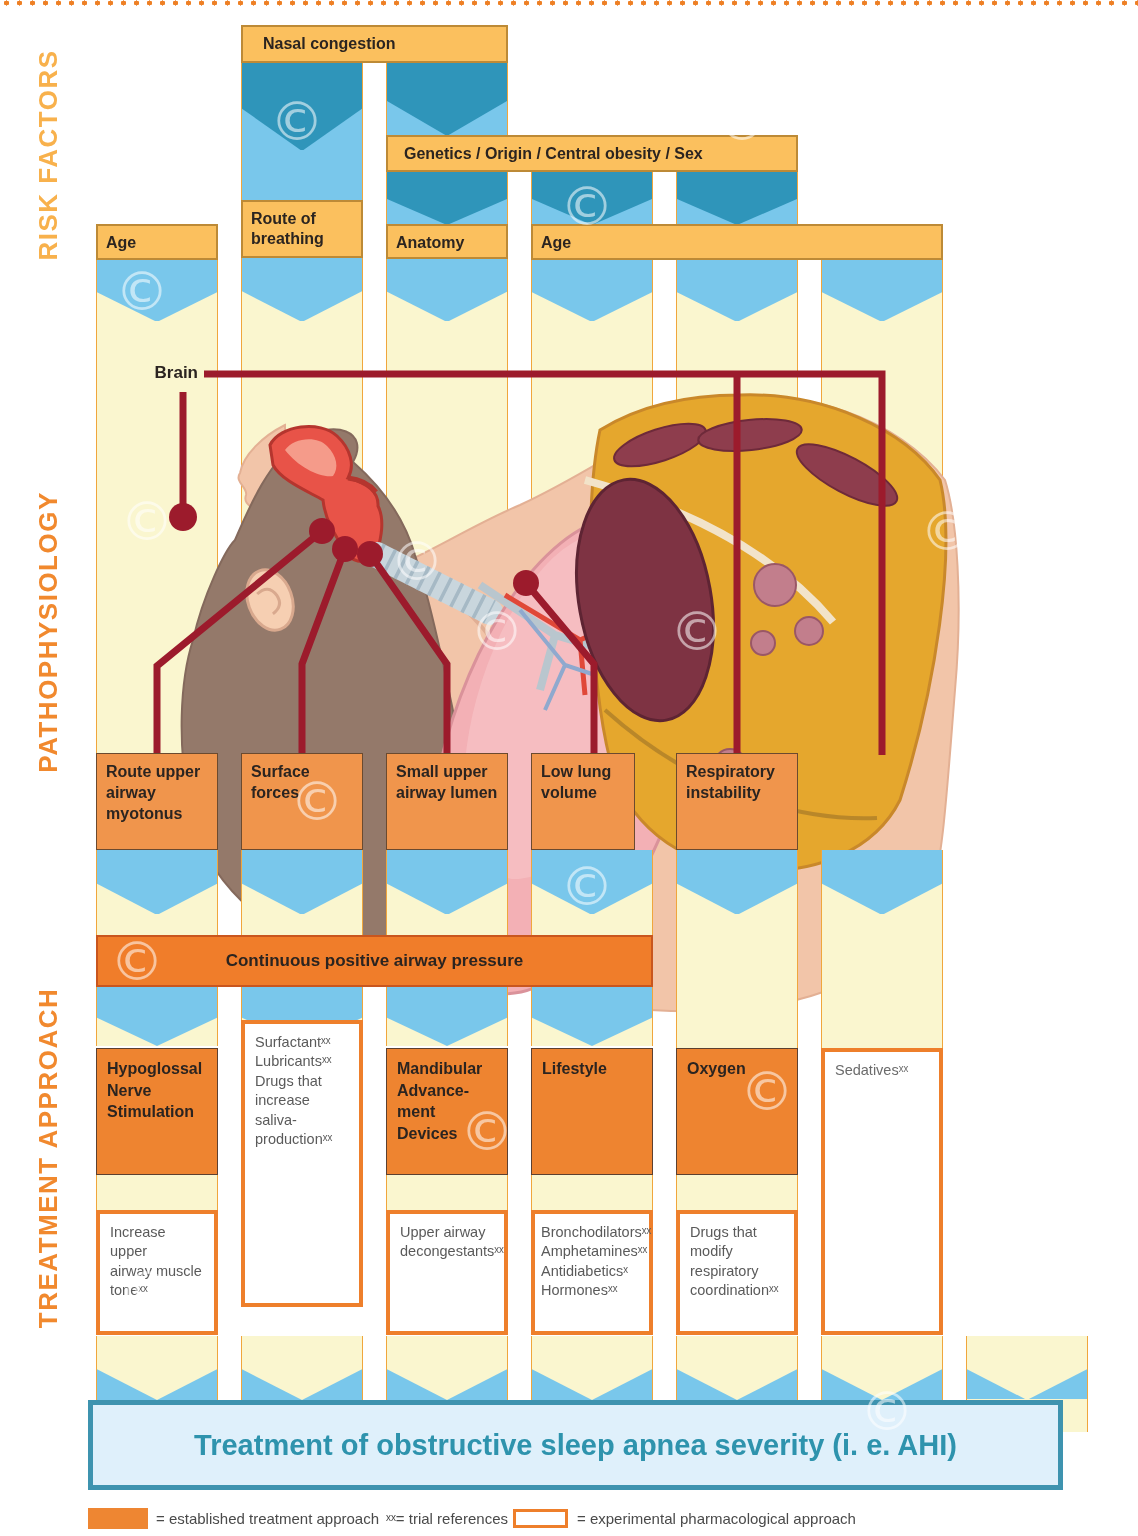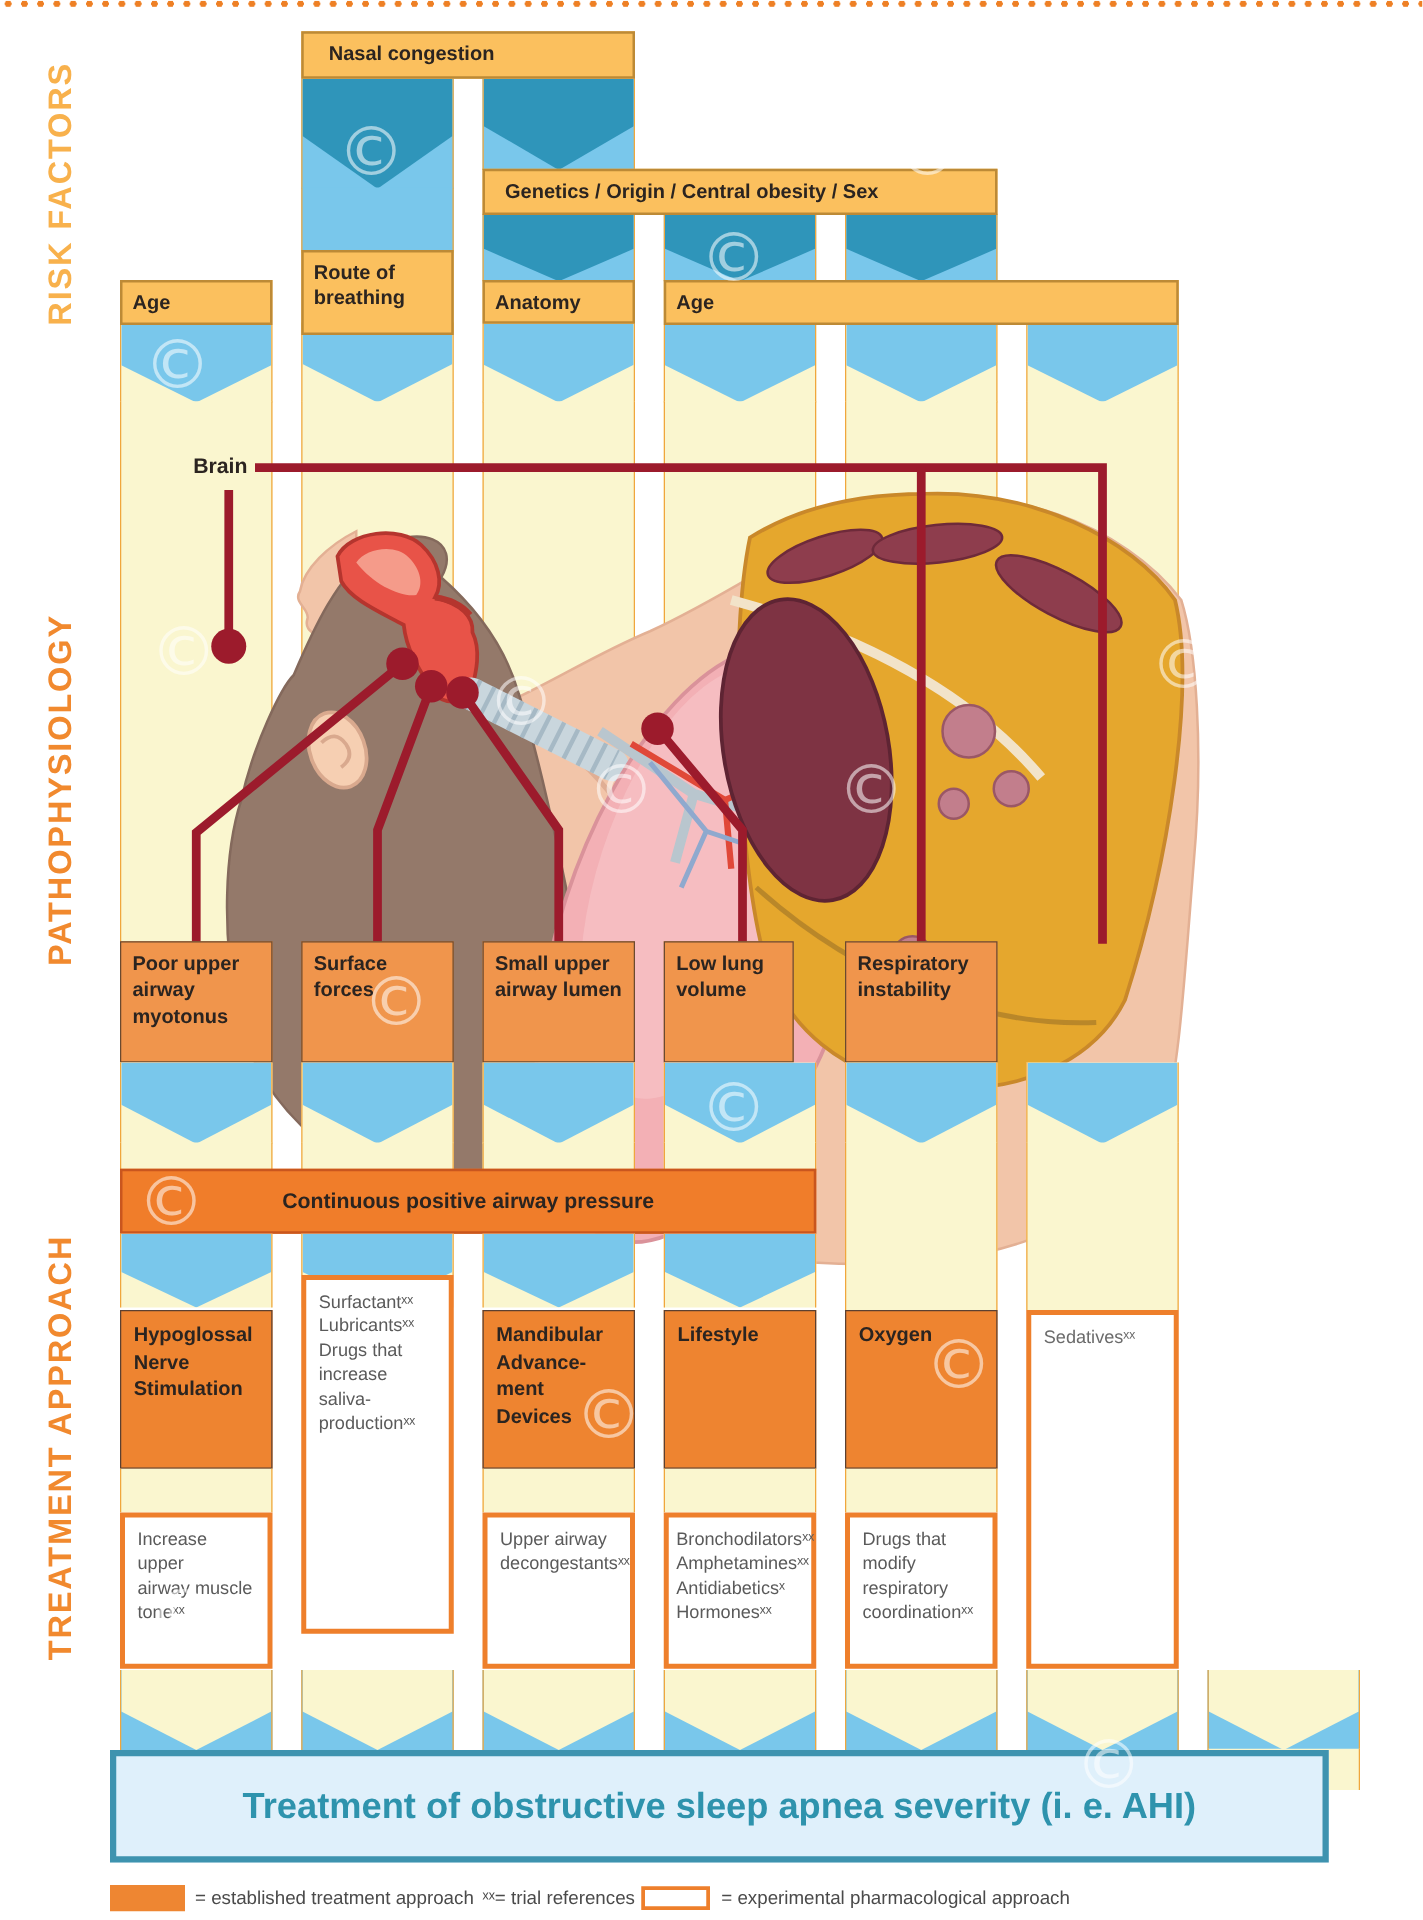--- a/index.html
+++ b/index.html
@@ -184,27 +184,27 @@
         <circle cx="370" cy="554" r="13"></circle>
         <circle cx="526" cy="583" r="13"></circle>
       </g>
     </svg>
   </div>
 
   <div class="abs brainlabel" style="left:120px;top:363px;width:78px;">Brain</div>
 
   <div class="abs riskbox" style="left:241px;top:25px;width:267px;height:38px;padding-left:20px;">Nasal congestion</div>
   <div class="abs riskbox" style="left:386px;top:135px;width:412px;height:37px;padding-left:16px;">Genetics / Origin / Central obesity / Sex</div>
-  <div class="abs riskbox" style="left:241px;top:200px;width:122px;height:68px;">Route of
+  <div class="abs riskbox" style="left:241px;top:200px;width:122px;height:58px;">Route of
 breathing</div>
   <div class="abs riskbox" style="left:96px;top:224px;width:122px;height:36px;">Age</div>
   <div class="abs riskbox" style="left:386px;top:224px;width:122px;height:35px;">Anatomy</div>
   <div class="abs riskbox" style="left:531px;top:224px;width:412px;height:36px;">Age</div>
 
-  <div class="abs pathobox" style="left:96px;top:753px;width:122px;height:97px;">Poor upper
+  <div class="abs pathobox" style="left:96px;top:753px;width:122px;height:97px;">Route upper
 airway
 myotonus</div>
   <div class="abs pathobox" style="left:241px;top:753px;width:122px;height:97px;">Surface forces</div>
   <div class="abs pathobox" style="left:386px;top:753px;width:122px;height:97px;">Small upper
 airway lumen</div>
   <div class="abs pathobox" style="left:531px;top:753px;width:104px;height:97px;">Low lung
 volume</div>
   <div class="abs pathobox" style="left:676px;top:753px;width:122px;height:97px;">Respiratory
 instability</div>
 

